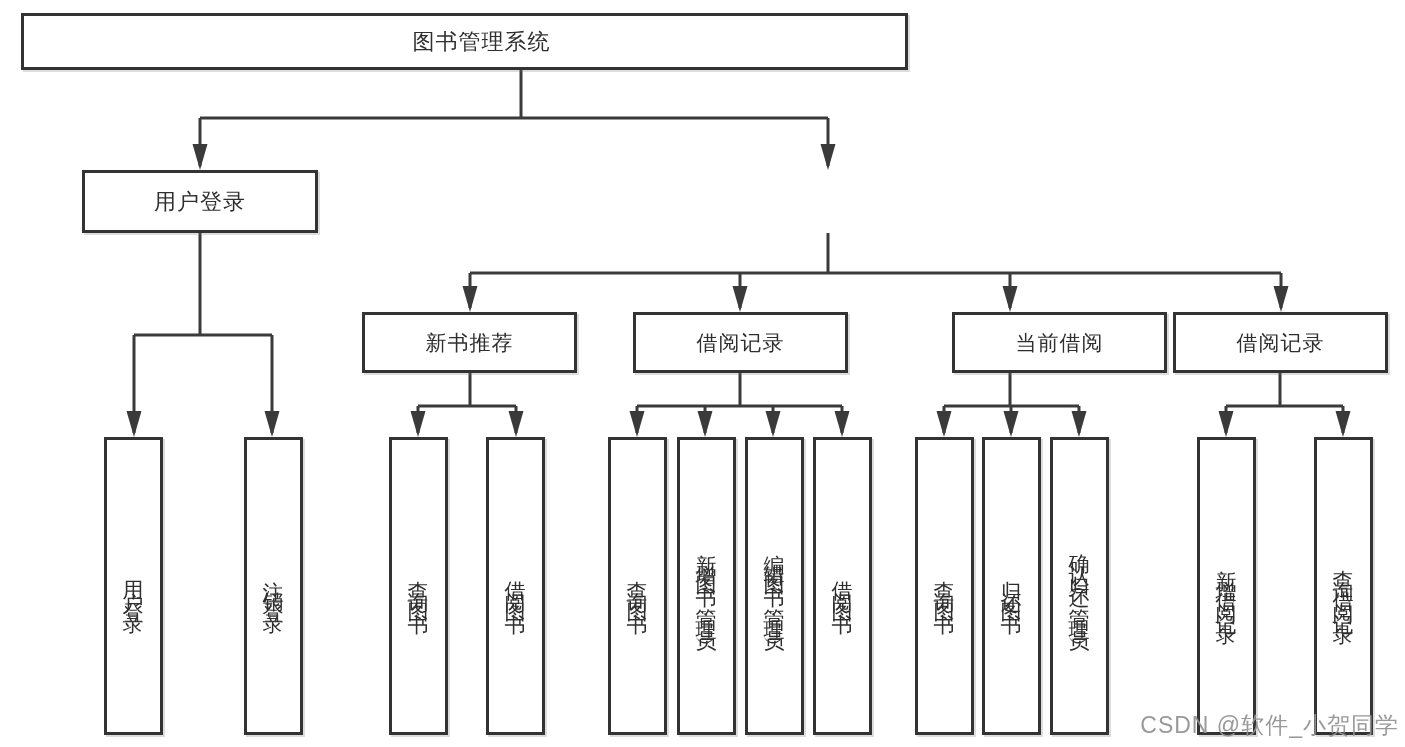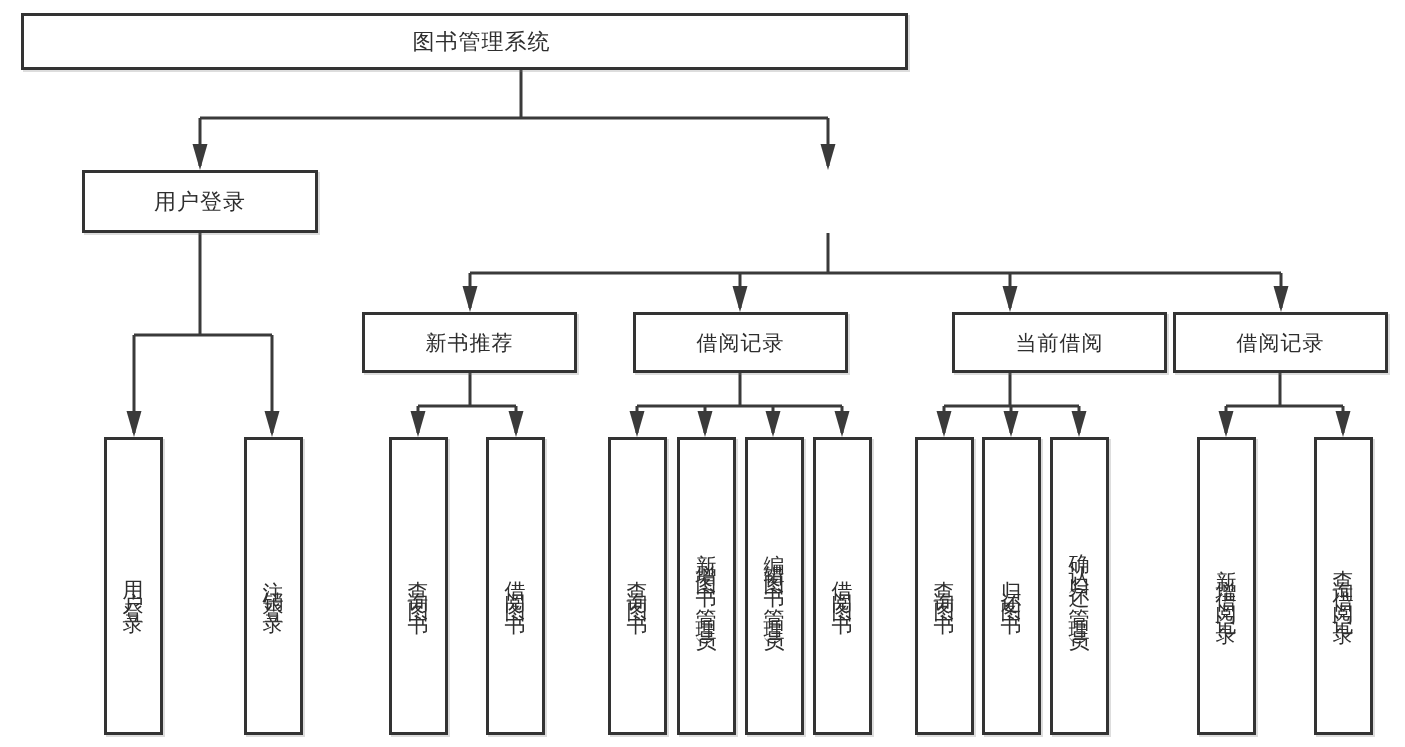--- a/index.html
+++ b/index.html
@@ -120,14 +120,15 @@
     <span class="vtxt">确认归还（管理员）</span>
   </div>
 
   <div class="node leaf" style="left:1197px;">
     <span class="vtxt">新增借阅记录</span>
   </div>
   <div class="node leaf" style="left:1314px;">
     <span class="vtxt">查询借阅记录</span>
   </div>
 
+  <div class="watermark">CSDN @软件_小贺同学</div>
 
 </div>
 
 </body></html>

